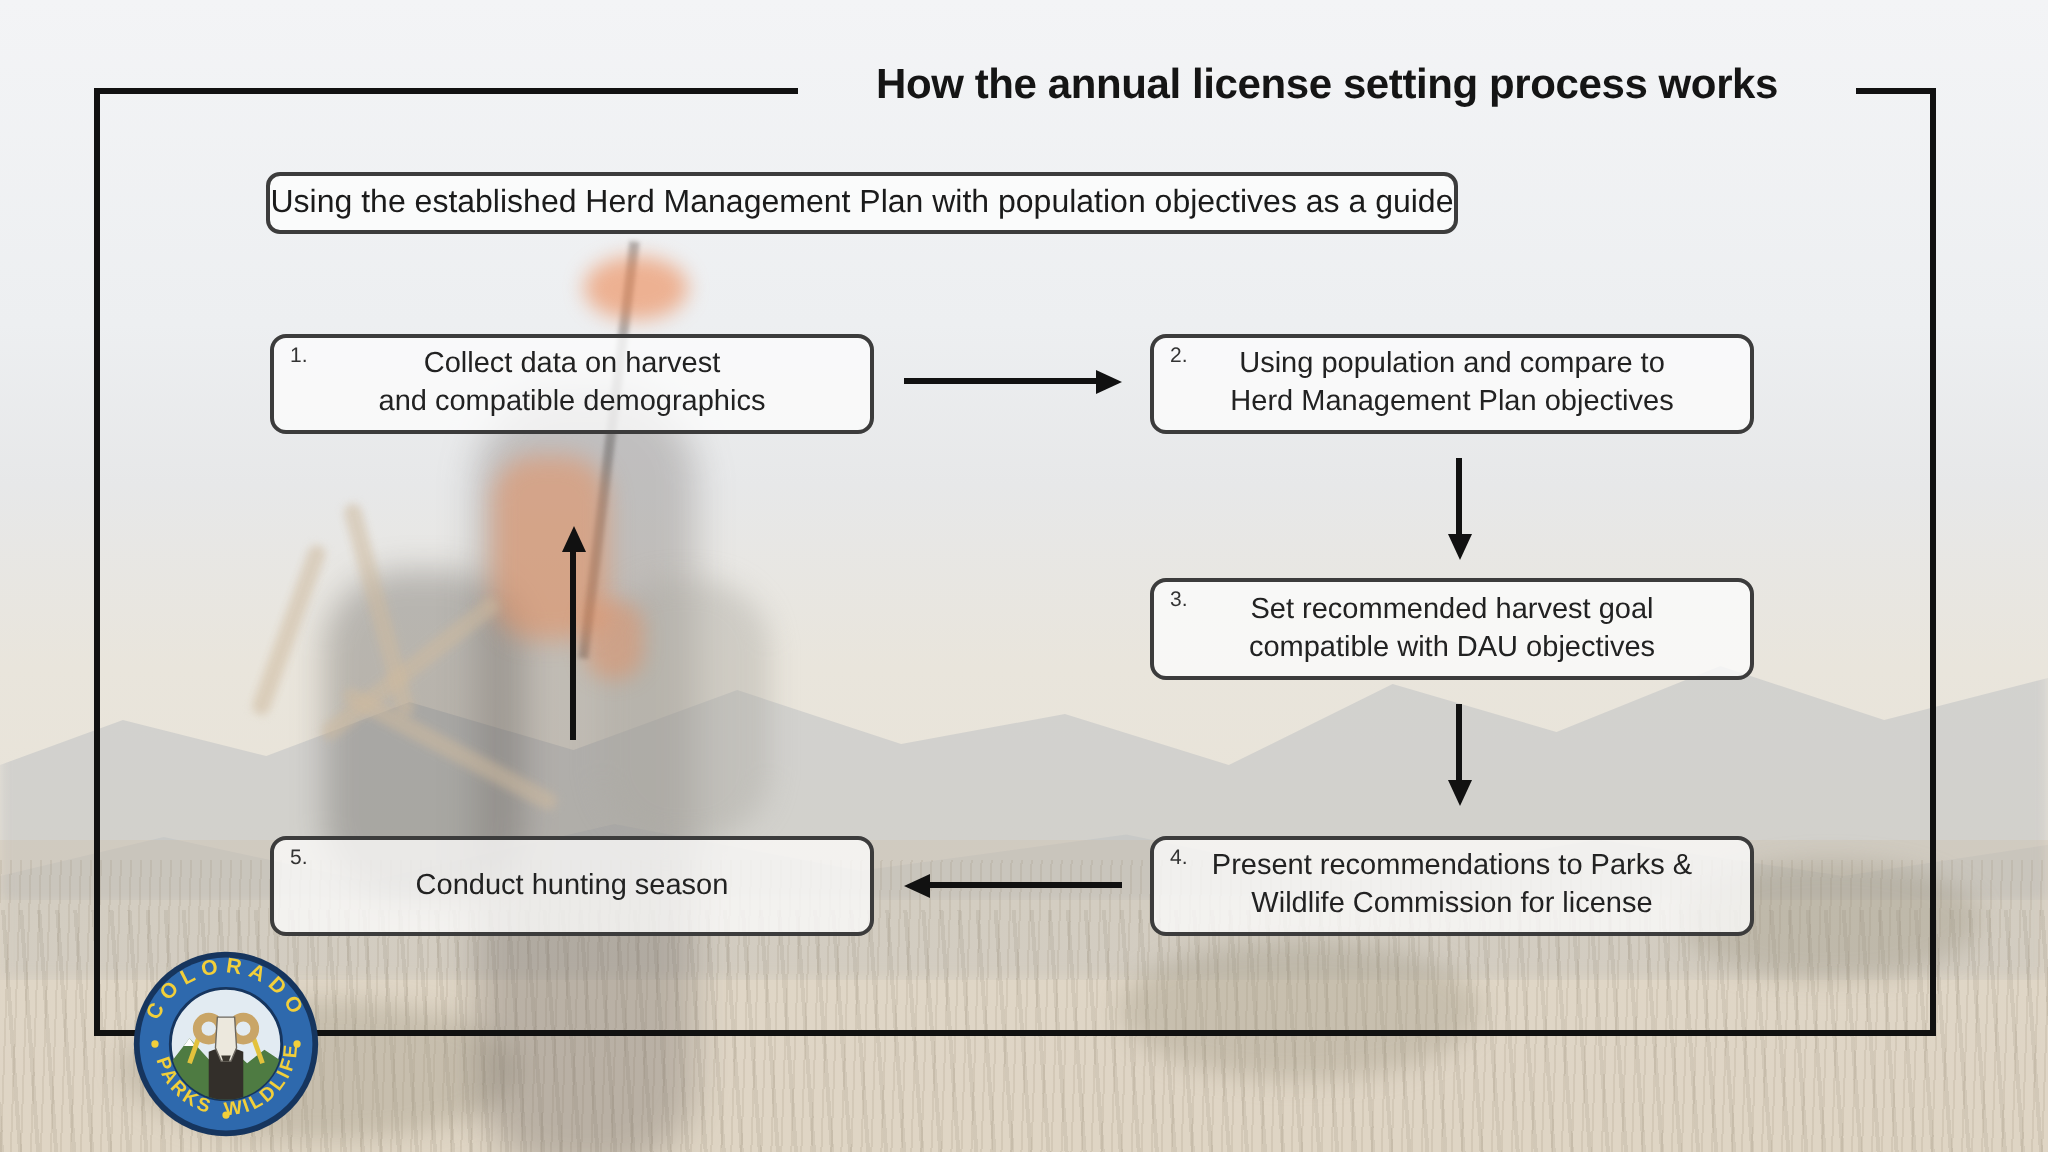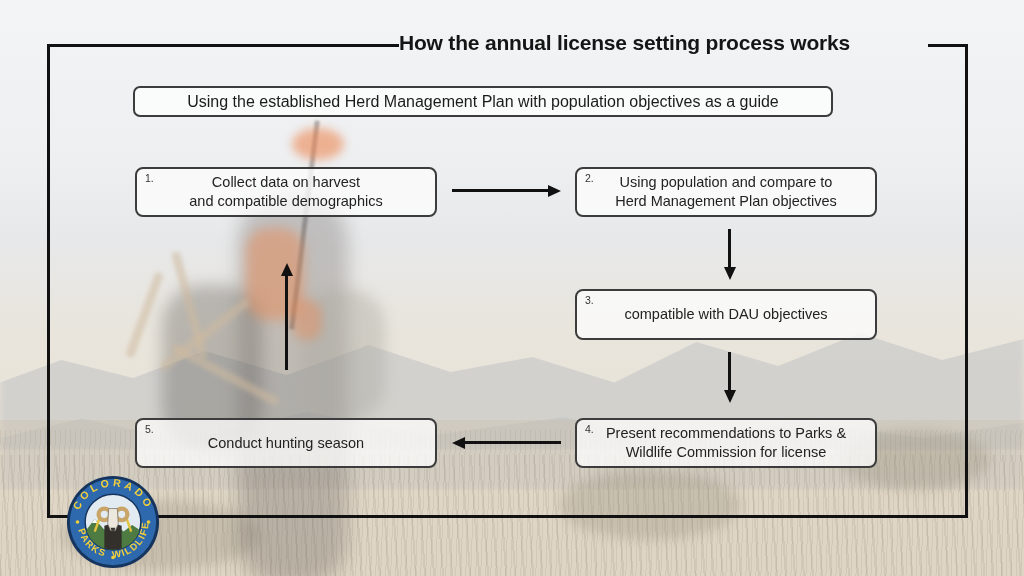--- a/index.html
+++ b/index.html
@@ -23,23 +23,23 @@
   .hunter-pack{left:162px;top:285px;width:100px;height:165px;background:rgba(82,78,74,0.32);border-radius:40px;filter:blur(8px);}
   .hunter-arm{left:300px;top:290px;width:85px;height:130px;background:rgba(172,170,162,0.42);border-radius:35px;filter:blur(7px);}
   .hat{left:292px;top:128px;width:52px;height:32px;background:rgba(236,126,68,0.55);border-radius:50%;filter:blur(5px);}
   .vest{left:246px;top:228px;width:58px;height:92px;background:rgba(238,132,76,0.45);border-radius:22px;filter:blur(6px);}
   .vest2{left:292px;top:300px;width:30px;height:40px;background:rgba(238,132,76,0.38);border-radius:14px;filter:blur(5px);}
   .rifle{left:302px;top:120px;width:5px;height:210px;background:rgba(70,68,66,0.38);transform:rotate(7deg);filter:blur(1px);}
   .antler{background:rgba(206,186,158,0.55);border-radius:6px;filter:blur(2px);}
   
   .frame-line{position:absolute;background:#111;}
   
-  .title{left:399px;top:31px;width:529px;font-size:21px;font-weight:600;color:#151515;letter-spacing:-0.2px;}
+  .title{left:399px;top:31px;width:529px;text-align:center;font-size:21px;font-weight:600;color:#151515;letter-spacing:-0.2px;}
   
-  .hbox{left:133px;top:86px;width:700px;height:31px;border:2px solid #3c3c3c;border-radius:7px;
+  .hbox{left:133px;top:86px;width:596px;height:31px;border:2px solid #3c3c3c;border-radius:7px;
     background:rgba(253,253,253,0.82);display:flex;align-items:center;justify-content:center;
     font-size:16px;color:#1b1b1b;box-sizing:border-box;}
   .step{border:2px solid #3c3c3c;border-radius:8px;background:rgba(252,252,252,0.78);box-sizing:border-box;
     display:flex;flex-direction:column;align-items:center;justify-content:center;
     font-size:14.5px;line-height:1.28;color:#222;text-align:center;}
   .stepnum{position:absolute;top:3px;left:8px;font-size:10.5px;color:#333;}
   .b1{left:135px;top:167px;width:302px;height:50px;}
   .b2{left:575px;top:167px;width:302px;height:50px;}
   .b3{left:575px;top:289px;width:302px;height:51px;}
   .b4{left:575px;top:418px;width:302px;height:50px;}
@@ -96,20 +96,21 @@
     <span>Collect data on harvest</span>
     <span>and compatible demographics</span>
   </div>
   <div class="abs step b2">
     <span class="stepnum">2.</span>
     <span>Using population and compare to</span>
     <span>Herd Management Plan objectives</span>
   </div>
   <div class="abs step b3">
     <span class="stepnum">3.</span>
+    <span>Set recommended harvest goal</span>
     <span>compatible with DAU objectives</span>
   </div>
   <div class="abs step b4">
     <span class="stepnum">4.</span>
     <span>Present recommendations to Parks &amp;</span>
     <span>Wildlife Commission for license</span>
   </div>
   <div class="abs step b5">
     <span class="stepnum">5.</span>
     <span>Conduct hunting season</span>

